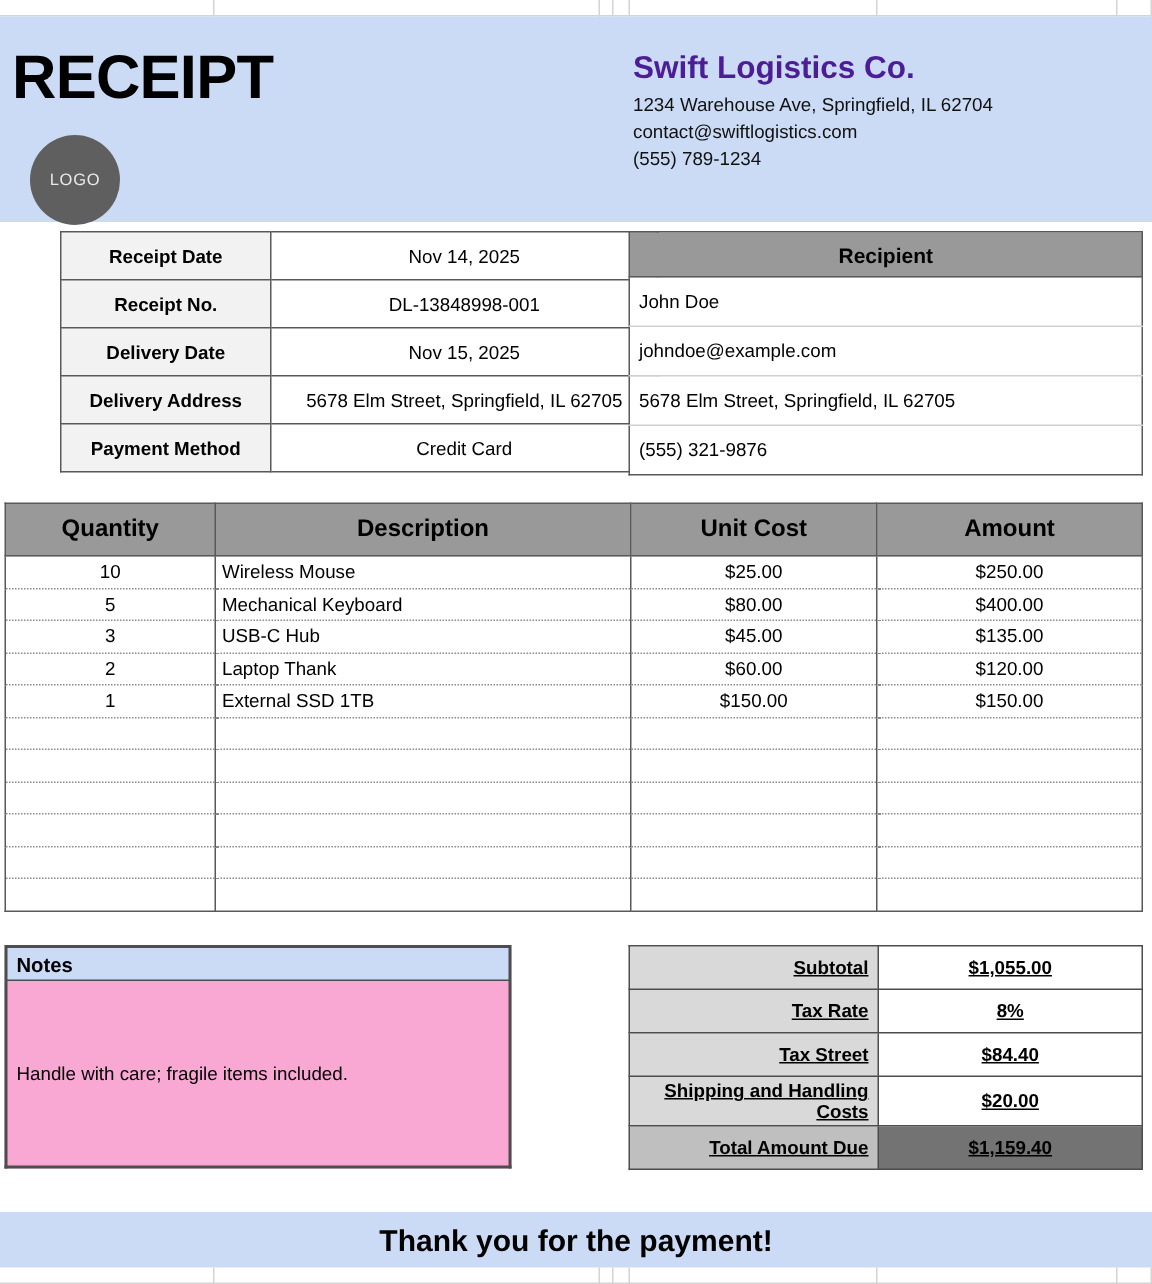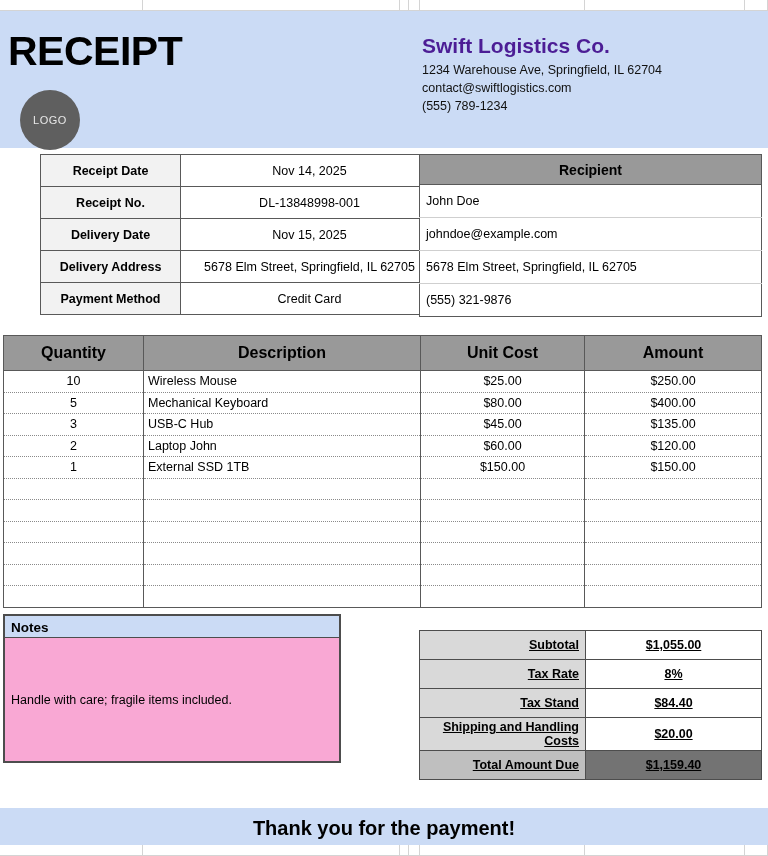--- a/index.html
+++ b/index.html
@@ -148,21 +148,21 @@
   #items-block tr:last-child td { border-bottom: 1px solid #595959; }
   td.c-qty  { text-align: center; width: 140px; }
   td.c-desc { text-align: left; padding-left: 5px; }
   td.c-unit { text-align: center; width: 164px; }
   td.c-amt  { text-align: center; width: 177px; background: #d9d9d9; }
   th.h-qty  { width: 140px; }
   th.h-unit { width: 164px; }
   th.h-amt  { width: 177px; }
 
   
-  #notes-block { left: 3px; top: 614px; width: 338px; }
+  #notes-block { left: 3px; top: 630px; width: 338px; }
   .notes-head {
     background: #cbdbf5;
     border: 2px solid #4d4d4d;
     border-bottom: 1px solid #4d4d4d;
     font-weight: bold;
     font-size: 13.5px;
     padding: 3px 6px;
     height: 24px;
     line-height: 18px;
   }
@@ -315,21 +315,21 @@
             <td class="c-amt">$400.00</td>
           </tr>
           <tr>
             <td class="c-qty">3</td>
             <td class="c-desc">USB-C Hub</td>
             <td class="c-unit">$45.00</td>
             <td class="c-amt">$135.00</td>
           </tr>
           <tr>
             <td class="c-qty">2</td>
-            <td class="c-desc">Laptop John</td>
+            <td class="c-desc">Laptop Thank</td>
             <td class="c-unit">$60.00</td>
             <td class="c-amt">$120.00</td>
           </tr>
           <tr>
             <td class="c-qty">1</td>
             <td class="c-desc">External SSD 1TB</td>
             <td class="c-unit">$150.00</td>
             <td class="c-amt">$150.00</td>
           </tr>
           <tr>
@@ -384,21 +384,21 @@
         <tbody id="totals-body">
           <tr>
             <td class="t-lbl">Subtotal</td>
             <td class="t-val">$1,055.00</td>
           </tr>
           <tr>
             <td class="t-lbl">Tax Rate</td>
             <td class="t-val">8%</td>
           </tr>
           <tr>
-            <td class="t-lbl">Tax Stand</td>
+            <td class="t-lbl">Tax Street</td>
             <td class="t-val">$84.40</td>
           </tr>
           <tr class=" ship-row">
             <td class="t-lbl">Shipping and Handling Costs</td>
             <td class="t-val">$20.00</td>
           </tr>
           <tr class="total-row">
             <td class="t-lbl">Total Amount Due</td>
             <td class="t-val">$1,159.40</td>
           </tr>

